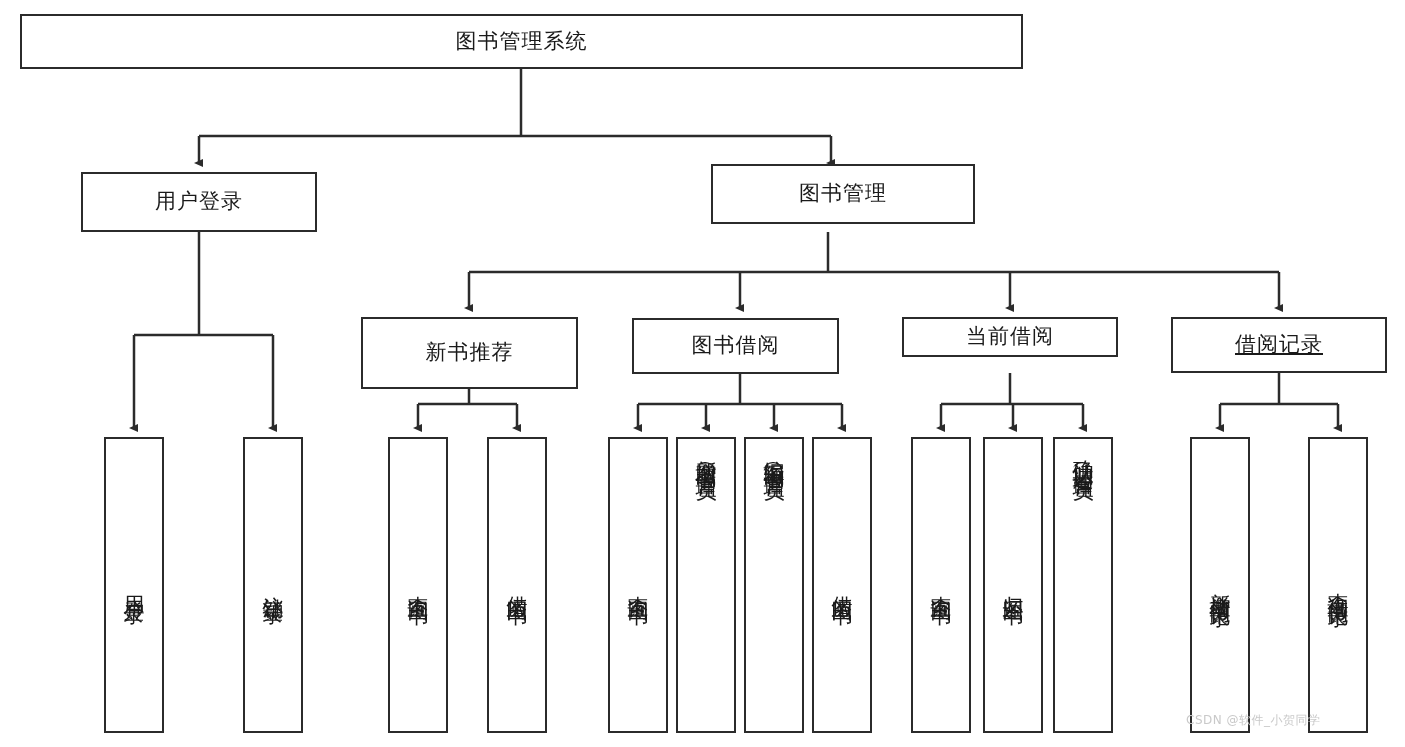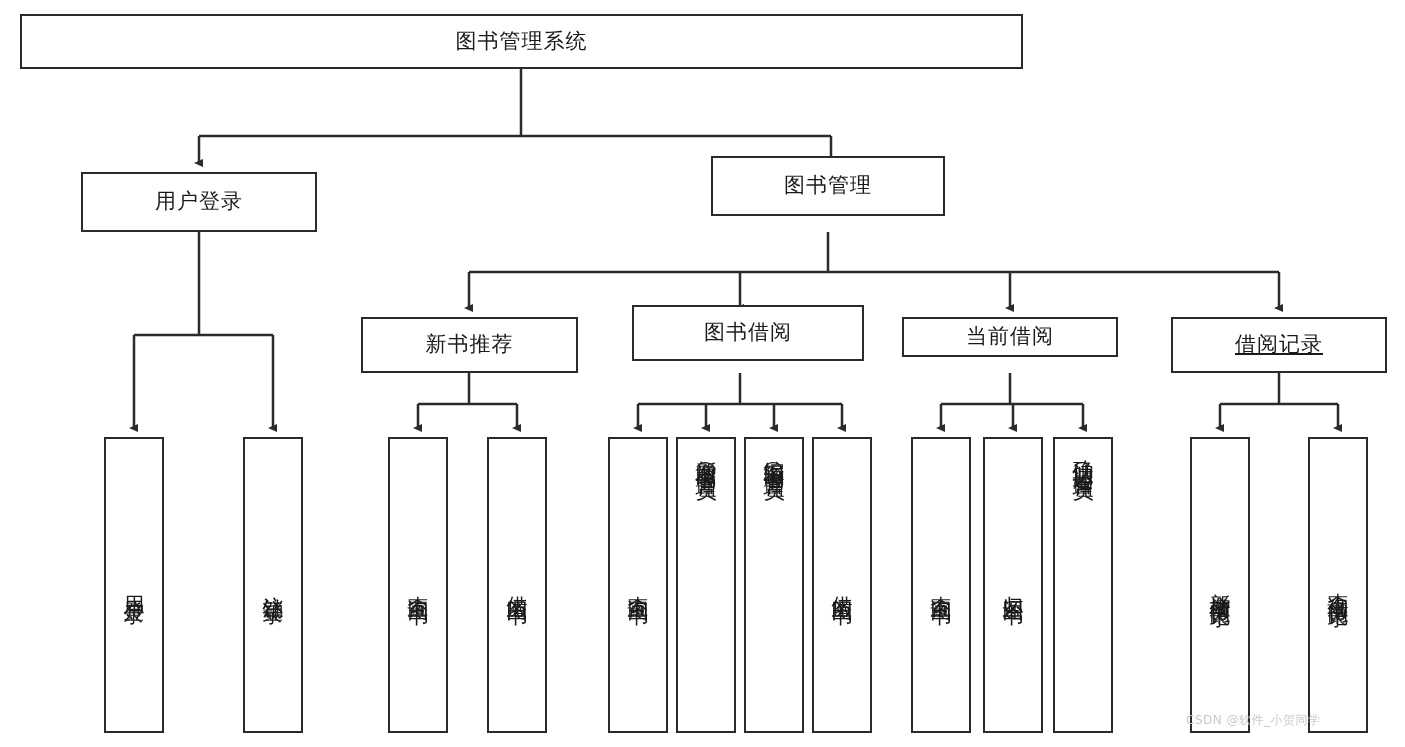--- a/index.html
+++ b/index.html
@@ -123,28 +123,28 @@
     </g>
   </svg>
 
   <div class="node h" style="left:20px; top:14px; width:1003px; height:55px;">
     <span class="lbl">图书管理系统</span>
   </div>
 
   <div class="node h" style="left:81px; top:172px; width:236px; height:60px;">
     <span class="lbl">用户登录</span>
   </div>
-  <div class="node h" style="left:711px; top:156px; width:234px; height:60px;">
+  <div class="node h" style="left:711px; top:164px; width:264px; height:60px;">
     <span class="lbl">图书管理</span>
   </div>
 
-  <div class="node h" style="left:361px; top:317px; width:217px; height:56px;">
+  <div class="node h" style="left:361px; top:317px; width:217px; height:72px;">
     <span class="lbl">新书推荐</span>
   </div>
-  <div class="node h" style="left:632px; top:305px; width:232px; height:56px;text-align:right;">
+  <div class="node h" style="left:632px; top:318px; width:207px; height:56px;text-align:right;">
     <span class="lbl">图书借阅</span>
   </div>
   <div class="node h" style="left:902px; top:317px; width:216px; height:40px;">
     <span class="lbl">当前借阅</span>
   </div>
   <div class="node h" style="left:1171px; top:317px; width:216px; height:56px;text-decoration:underline;">
     <span class="lbl">借阅记录</span>
   </div>
 
   <div class="node v" style="left:104px; top:437px; width:60px; height:296px;">

